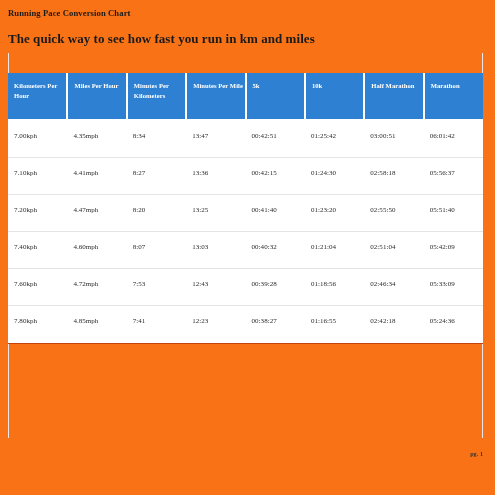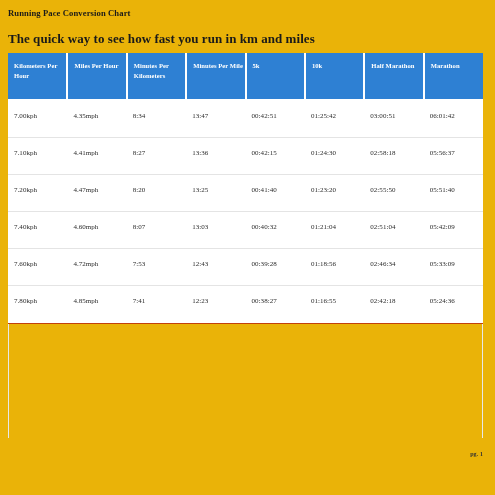--- a/index.html
+++ b/index.html
@@ -12,21 +12,21 @@
     background: #ffffff;
     font-family: "Liberation Serif", "DejaVu Serif", serif;
     overflow: hidden;
     position: relative;
   }
   .page {
     position: absolute;
     left: 0; top: 0;
     width: 495px;
     height: 495px;
-    background: #eab308;
+    background: #f97316;
     box-sizing: border-box;
     padding: 0;
   }
   .doc-title {
     position: absolute;
     left: 8px;
     top: 8px;
     font-size: 8.6px;
     font-weight: bold;
     color: #1a1a1a;
@@ -48,20 +48,21 @@
   .table-wrap {
     position: absolute;
     left: 8px;
     top: 53px;
     width: 475px;
   }
   table.pace-table {
     border-collapse: collapse;
     width: 475px;
     table-layout: fixed;
+    margin-top: 20px;
   }
   table.pace-table col {
     width: 59.375px;
   }
   thead th {
     background: #2e80d3;
     color: #ffffff;
     font-size: 6.6px;
     font-weight: bold;
     text-align: left;

